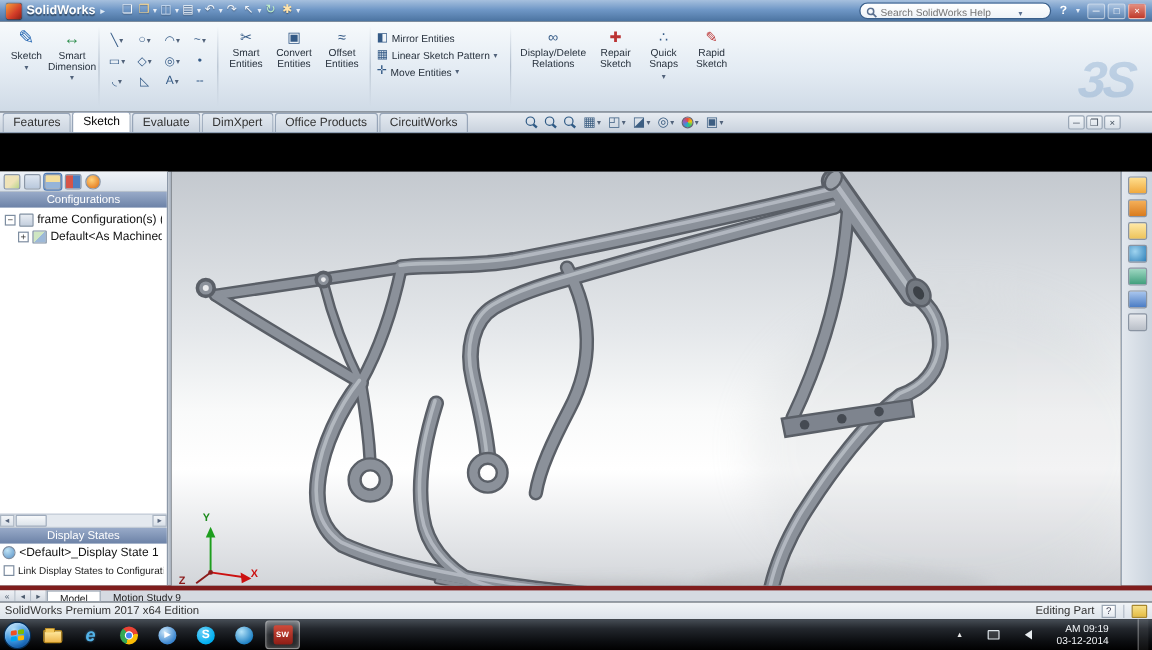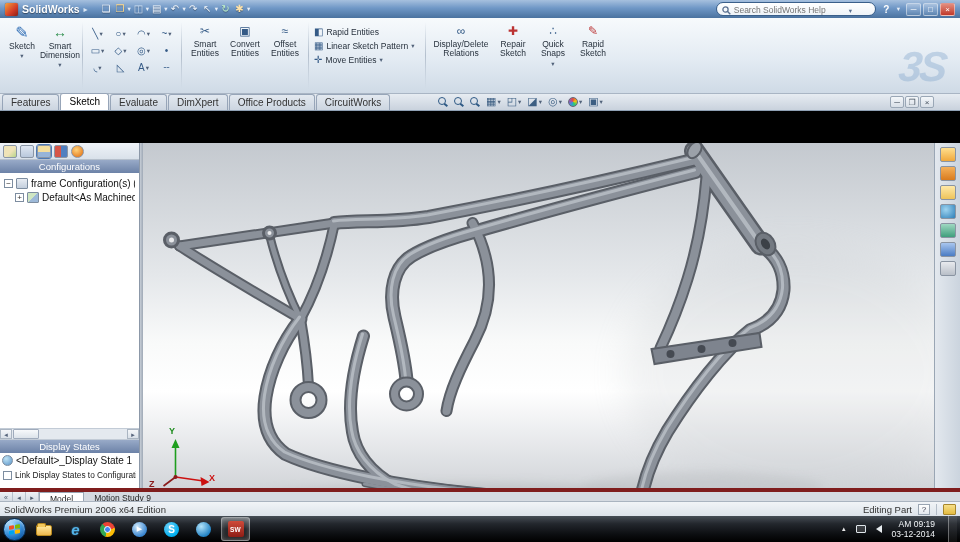--- a/index.html
+++ b/index.html
@@ -127,21 +127,21 @@
 .task-btn.active{background:linear-gradient(rgba(255,255,255,.28),rgba(255,255,255,.07) 50%,rgba(255,255,255,.16));border-color:rgba(255,255,255,.4);box-shadow:inset 0 0 4px rgba(255,255,255,.25);}
 .folder-ic{width:16px;height:11px;background:linear-gradient(#ffe9a0,#edb84e);border:1px solid #b8891f;border-radius:1px 2px 2px 2px;position:relative;margin-top:2px;}
 .folder-ic::before{content:"";position:absolute;top:-3px;left:0;width:7px;height:3px;background:#f3c95e;border:1px solid #b8891f;border-bottom:none;border-radius:2px 2px 0 0;}
 .ie-e{font-size:15px;font-style:italic;font-weight:bold;color:#53b3e8;text-shadow:0 0 2px rgba(80,170,230,.6);}
 .chrome-ic{width:15px;height:15px;border-radius:50%;background:conic-gradient(from -40deg,#ea4335 0 33%,#fbbc05 33% 66%,#34a853 66% 100%);position:relative;}
 .chrome-ic::after{content:"";position:absolute;inset:4px;background:#4285f4;border:1px solid #fff;border-radius:50%;}
 .media-ic{width:15px;height:15px;border-radius:50%;background:radial-gradient(circle at 35% 30%,#cfe9fb,#3b86d0 70%);color:#fff;font-size:7px;display:flex;align-items:center;justify-content:center;}
 .skype-ic{width:15px;height:15px;border-radius:50%;background:radial-gradient(circle at 35% 30%,#6fd0f7,#00aff0 70%);color:#fff;font-weight:bold;font-size:10px;display:flex;align-items:center;justify-content:center;}
 .orb-ic{width:15px;height:15px;border-radius:50%;background:radial-gradient(circle at 35% 30%,#b3e3f9,#1b7ec2 75%);}
 .sw-ic{width:16px;height:16px;border-radius:2px;background:linear-gradient(#cf4a3a,#8e1d15);color:#fff;font-size:6.5px;font-weight:bold;display:flex;align-items:center;justify-content:center;letter-spacing:.3px;}
-.tray{margin-left:auto;display:flex;align-items:center;gap:10px;padding-right:3px;color:#fff;height:100%;}
+.tray{margin-left:auto;display:flex;align-items:center;gap:21px;padding-right:3px;color:#fff;height:100%;}
 .tray-arrow{font-size:7px;color:#e8e8e8;}
 .tray-mon{width:10px;height:8px;border:1px solid #dfe5ea;border-radius:1px;background:rgba(255,255,255,.15);}
 .tray-vol{width:0;height:0;border-top:4px solid transparent;border-bottom:4px solid transparent;border-right:6px solid #e8ecef;}
 .clock{text-align:right;font-size:8.5px;line-height:1.2;color:#f2f5f8;}
 .show-desktop{width:9px;height:100%;background:rgba(255,255,255,.06);border-left:1px solid rgba(255,255,255,.35);margin-left:3px;}
 </style>
 </head>
 <body>
 
 <div class="screen">
@@ -257,21 +257,21 @@
       </div>
       <div class="rbtn-md">
         <span class="ric sm">≈</span>
         <span class="rlabel">Offset Entities</span>
       </div>
     </div>
     <div class="rsep"></div>
     <div class="rstack">
       <div class="rrow">
         <span class="ric">◧</span>
-        <span>Rapid Entities</span>
+        <span>Mirror Entities</span>
       </div>
       <div class="rrow">
         <span class="ric">▦</span>
         <span>Linear Sketch Pattern</span>
         <span class="dc" style="color:#51627a">▾</span>
       </div>
       <div class="rrow">
         <span class="ric">✛</span>
         <span>Move Entities</span>
         <span class="dc" style="color:#51627a">▾</span>
@@ -509,21 +509,21 @@
   <div class="modeltabs">
     <span class="mnav">«</span>
     <span class="mnav">◂</span>
     <span class="mnav">▸</span>
     <span class="mtab active">Model</span>
     <span class="mtab">Motion Study 9</span>
     <span class="mfill"></span>
   </div>
 
   <div class="statusbar">
-    <span>SolidWorks Premium 2006 x64 Edition</span>
+    <span>SolidWorks Premium 2017 x64 Edition</span>
     <div class="sb-right">
       <span>Editing Part</span>
       <span class="sb-help">?</span>
       <span class="sb-sep"></span>
       <span class="sb-tag"></span>
     </div>
   </div>
 
   <div class="taskbar">
     <div class="start-orb">

